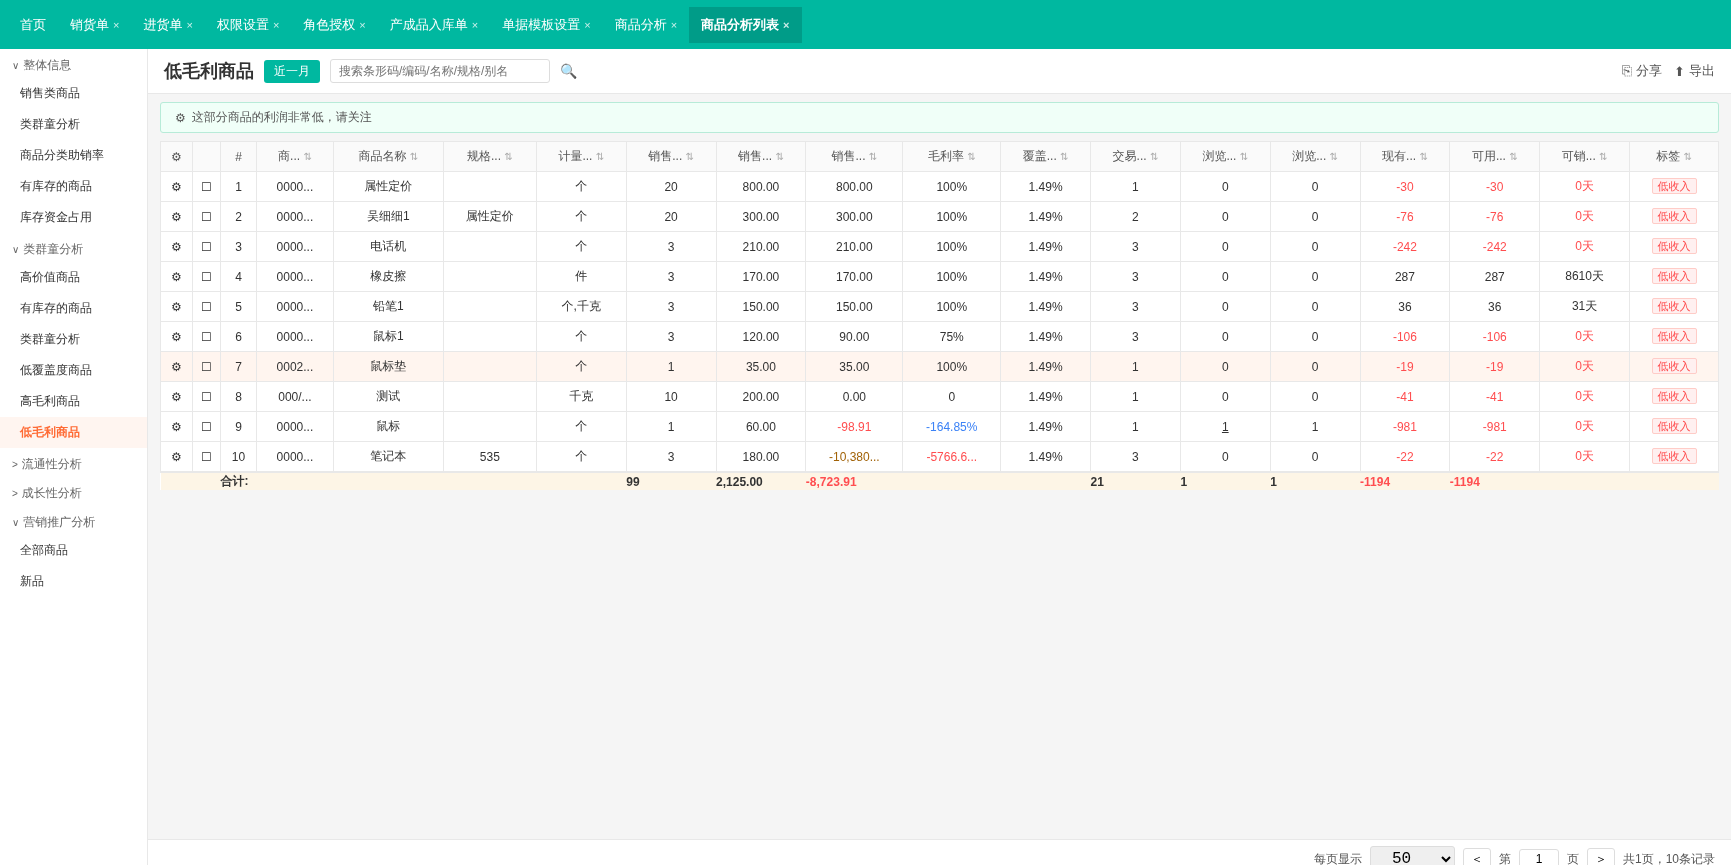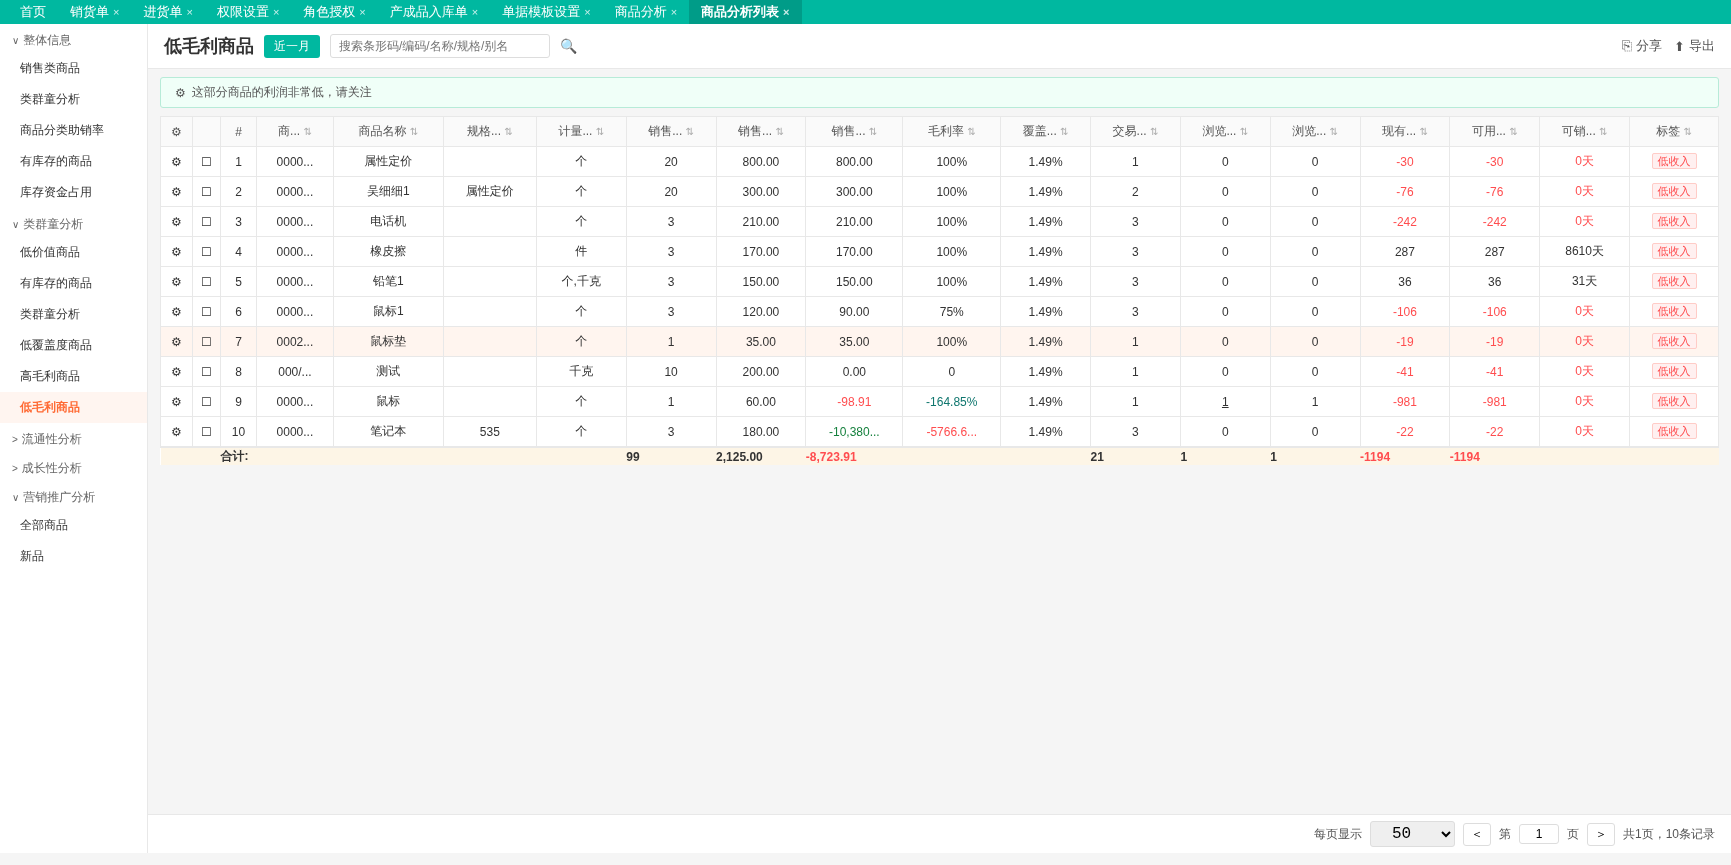--- a/index.html
+++ b/index.html
@@ -3,21 +3,21 @@
   <meta charset="utf-8">
   <style>
     * { box-sizing: border-box; margin: 0; padding: 0; }
     body { font-family: 'Microsoft YaHei', Arial, sans-serif; font-size: 12px; background: #f5f5f5; color: #333; }
     
     
     .top-nav {
       background: #00b8a0;
       display: flex;
       align-items: center;
-      height: 24px;
+      height: 49px;
       padding: 0 8px;
     }
     .top-nav .nav-item {
       color: #fff;
       padding: 0 12px;
       height: 36px;
       display: flex;
       align-items: center;
       cursor: pointer;
       font-size: 13px;
@@ -248,21 +248,21 @@
       </div>
       <div class="sidebar-item">销售类商品</div>
       <div class="sidebar-item">类群童分析</div>
       <div class="sidebar-item">商品分类助销率</div>
       <div class="sidebar-item">有库存的商品</div>
       <div class="sidebar-item">库存资金占用</div>
       <div class="sidebar-group-title">
         <span class="arrow">∨</span>
         <span>类群童分析</span>
       </div>
-      <div class="sidebar-item">低价值商品</div>
+      <div class="sidebar-item">高价值商品</div>
       <div class="sidebar-item">有库存的商品</div>
       <div class="sidebar-item">类群童分析</div>
       <div class="sidebar-item">低覆盖度商品</div>
       <div class="sidebar-item">高毛利商品</div>
       <div class="sidebar-item active">低毛利商品</div>
       <div class="sidebar-group-title">
         <span class="arrow">&gt;</span>
         <span>流通性分析</span>
       </div>
       <div class="sidebar-group-title">
@@ -499,41 +499,41 @@
               <td>⚙</td>
               <td>☐</td>
               <td>9</td>
               <td>0000...</td>
               <td>鼠标</td>
               <td></td>
               <td>个</td>
               <td>1</td>
               <td>60.00</td>
               <td style="color: rgb(255, 77, 79);">-98.91</td>
-              <td style="color: #0f766e;">-164.85%</td>
+              <td style="color: #3b82f6;">-164.85%</td>
               <td>1.49%</td>
               <td>1</td>
               <td><span class="underline-link">1</span></td>
               <td>1</td>
               <td style="color: rgb(255, 77, 79);">-981</td>
               <td style="color: rgb(255, 77, 79);">-981</td>
               <td style="color: rgb(255, 77, 79);">0天</td>
               <td><span class="tag-label">低收入</span></td>
             </tr>
             <tr>
               <td>⚙</td>
               <td>☐</td>
               <td>10</td>
               <td>0000...</td>
               <td>笔记本</td>
               <td>535</td>
               <td>个</td>
               <td>3</td>
               <td>180.00</td>
-              <td style="color: #15803d;">-10,380...</td>
+              <td style="color: #a16207;">-10,380...</td>
               <td style="color: rgb(255, 77, 79);">-5766.6...</td>
               <td>1.49%</td>
               <td>3</td>
               <td>0</td>
               <td>0</td>
               <td style="color: rgb(255, 77, 79);">-22</td>
               <td style="color: rgb(255, 77, 79);">-22</td>
               <td style="color: rgb(255, 77, 79);">0天</td>
               <td><span class="tag-label">低收入</span></td>
             </tr>

